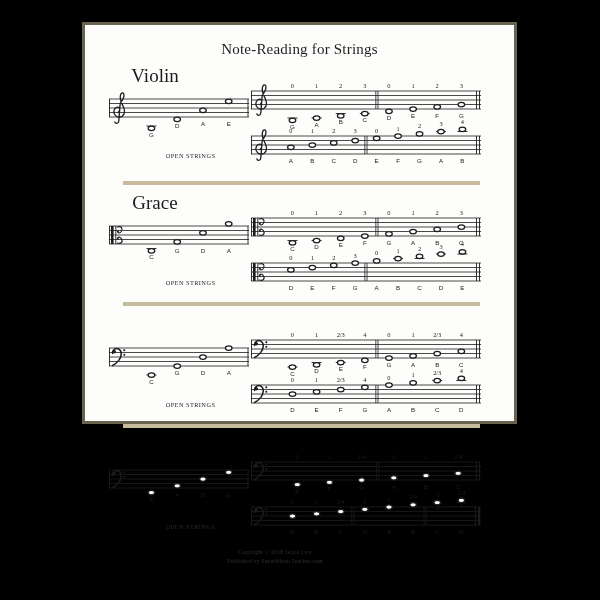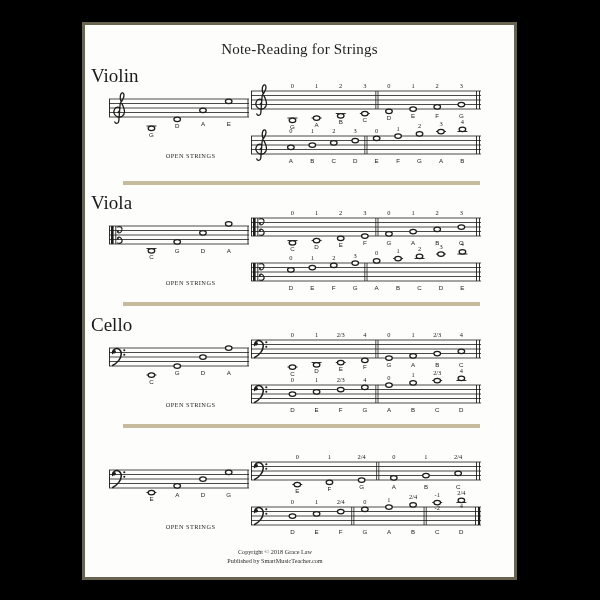--- a/index.html
+++ b/index.html
@@ -1,22 +1,22 @@
 <!DOCTYPE html>
 <html><head>
 <meta charset="utf-8">
 <style>
   html,body{margin:0;padding:0;width:600px;height:600px;background:#000;overflow:hidden;
     font-family:"Liberation Serif", serif;}
-  .page{position:absolute;left:82px;top:22px;width:435px;height:558px;background:#fdfdfc;
+  .page{position:absolute;left:82px;top:22px;width:435px;height:402px;background:#fdfdfc;
     border:3px solid #696450;box-sizing:border-box;}
   .title{position:absolute;top:16px;left:0;width:100%;text-align:center;
     font-size:15px;color:#1e1e1e;letter-spacing:0.2px;}
   .section{position:absolute;left:0;width:435px;height:118px;}
-  .inst-name{position:absolute;top:0;left:6px;width:128px;text-align:left;
+  .inst-name{position:absolute;top:0;left:6px;width:128px;text-align:center;
     font-size:19px;color:#1b1b1b;}
   .open-staff{position:absolute;top:10px;left:24px;width:140px;height:66px;}
   .open-label{position:absolute;top:86px;left:58px;width:95px;text-align:center;
     font-size:6.4px;line-height:1.55;letter-spacing:0.4px;color:#2a2a2a;}
   .staffrow{position:absolute;left:166px;width:230px;height:66px;}
   .staff1{top:2px;} .staff2{top:47px;}
   .separator{position:absolute;left:38px;width:357px;height:4px;background:#c6bc9d;}
   .footer{position:absolute;top:522px;left:0;width:380px;text-align:center;
     font-size:6.2px;line-height:1.5;color:#2c2c2c;}
   svg{display:block;overflow:visible;}
@@ -138,21 +138,21 @@
             <text x="211.4222222222222" y="50.5" text-anchor="middle" font-family="Liberation Sans, sans-serif" font-size="6.2" fill="#1c1c1c">B</text>
             <line x1="225.5" y1="24" x2="225.5" y2="42" stroke="#1c1c1c" stroke-width="0.9"></line>
             <line x1="228.5" y1="24" x2="228.5" y2="42" stroke="#1c1c1c" stroke-width="0.9"></line>
           </svg>
         </div>
     </div>
 
     <div class="separator" style="top:156px"></div>
 
     <div class="section" style="top:167px">
-      <div class="inst-name">Viola</div>
+      <div class="inst-name">Grace</div>
       <div class="open-staff">
           <svg width="140" height="66" viewBox="0 0 140 66">
             <line x1="0" y1="24" x2="140" y2="24" stroke="#1c1c1c" stroke-width="0.8"></line>
             <line x1="0" y1="28.5" x2="140" y2="28.5" stroke="#1c1c1c" stroke-width="0.8"></line>
             <line x1="0" y1="33" x2="140" y2="33" stroke="#1c1c1c" stroke-width="0.8"></line>
             <line x1="0" y1="37.5" x2="140" y2="37.5" stroke="#1c1c1c" stroke-width="0.8"></line>
             <line x1="0" y1="42" x2="140" y2="42" stroke="#1c1c1c" stroke-width="0.8"></line>
             <line x1="0.5" y1="24" x2="0.5" y2="42" stroke="#1c1c1c" stroke-width="0.9"></line>
             <rect x="2" y="24" width="2.6" height="18" fill="#1c1c1c"></rect>
             <line x1="6.8" y1="24" x2="6.8" y2="42" stroke="#1c1c1c" stroke-width="0.9"></line>
@@ -271,21 +271,20 @@
             <text x="211.4222222222222" y="50.5" text-anchor="middle" font-family="Liberation Sans, sans-serif" font-size="6.2" fill="#1c1c1c">E</text>
             <line x1="225.5" y1="24" x2="225.5" y2="42" stroke="#1c1c1c" stroke-width="0.9"></line>
             <line x1="228.5" y1="24" x2="228.5" y2="42" stroke="#1c1c1c" stroke-width="0.9"></line>
           </svg>
         </div>
     </div>
 
     <div class="separator" style="top:277px"></div>
 
     <div class="section" style="top:289px">
-      <div class="inst-name">Cello</div>
       <div class="open-staff">
           <svg width="140" height="66" viewBox="0 0 140 66">
             <line x1="0" y1="24" x2="140" y2="24" stroke="#1c1c1c" stroke-width="0.8"></line>
             <line x1="0" y1="28.5" x2="140" y2="28.5" stroke="#1c1c1c" stroke-width="0.8"></line>
             <line x1="0" y1="33" x2="140" y2="33" stroke="#1c1c1c" stroke-width="0.8"></line>
             <line x1="0" y1="37.5" x2="140" y2="37.5" stroke="#1c1c1c" stroke-width="0.8"></line>
             <line x1="0" y1="42" x2="140" y2="42" stroke="#1c1c1c" stroke-width="0.8"></line>
             <line x1="0.5" y1="24" x2="0.5" y2="42" stroke="#1c1c1c" stroke-width="0.9"></line>
             <circle cx="5.2" cy="27.8" r="1.8" fill="#1c1c1c"></circle>
             <path d="M 3.6 29.5 C 3.2 25.5 7.2 23.4 10.2 25.4 C 13.2 27.4 12.8 32.4 9.8 36.4 C 7.8 38.9 5.4 40.6 3.6 41.5" fill="none" stroke="#1c1c1c" stroke-width="1.5" stroke-linecap="round"></path>

